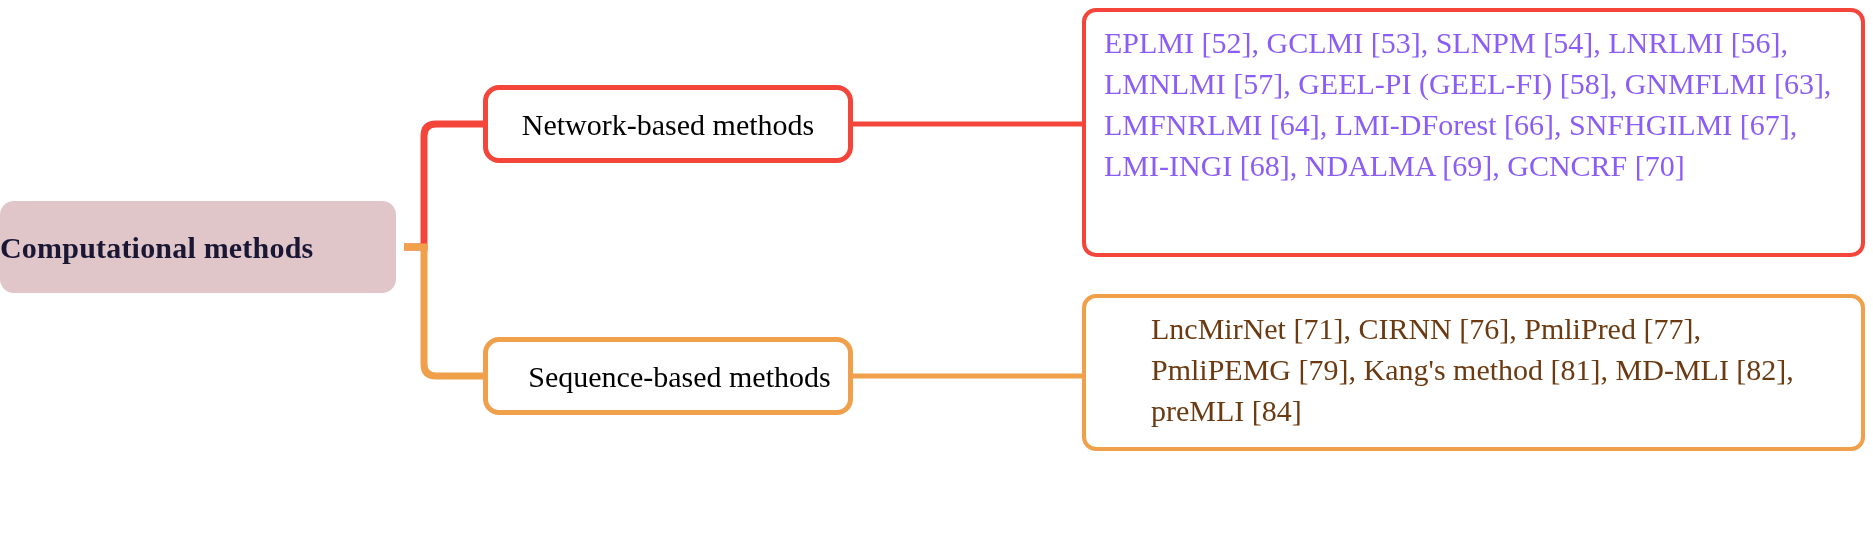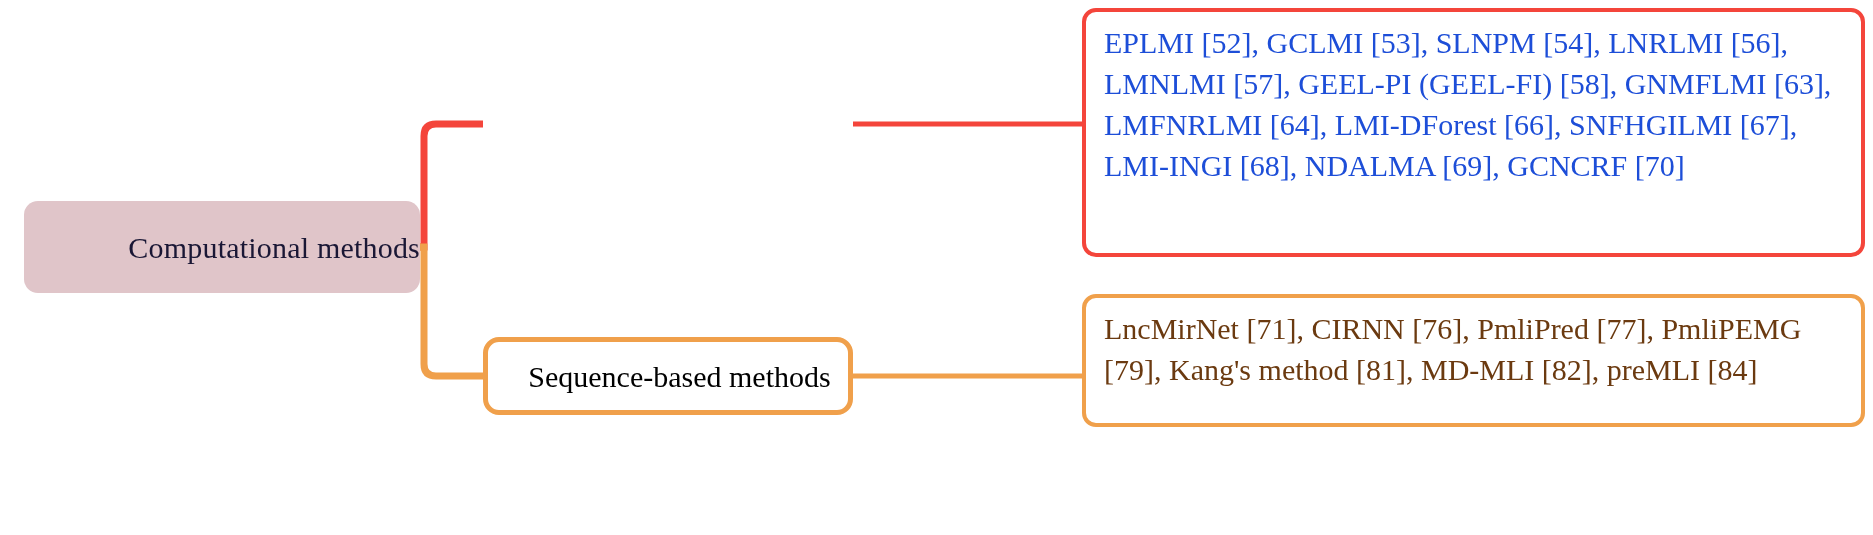--- a/index.html
+++ b/index.html
@@ -10,24 +10,25 @@
     overflow:hidden;
   }
   #canvas{position:relative;width:1873px;height:535px;}
 
   svg.links{position:absolute;left:0;top:0;width:1873px;height:535px;pointer-events:none;}
 
   .node{position:absolute;box-sizing:border-box;display:flex;align-items:center;}
 
   
   #root-node{
-    left:24px;top:201px;width:396px;height:92px;
+    left:0;top:201px;width:396px;height:92px;
     background:#e0c5c9;
     border-radius:14px;
-    justify-content:flex-end;
+    justify-content:flex-start;
+    font-weight:bold;
   }
   #root-node .lbl{
     color:#1a1735;
     font-size:30px;
     line-height:1.1;
     letter-spacing:0.2px;
     white-space:nowrap;
   }
 
   
@@ -62,24 +63,25 @@
     display:block;
     font-size:30px;
     line-height:1.37;
     text-align:left;
     padding:10px 16px 10px 18px;
   }
   #network-leaf{
     left:1082px;top:8px;width:783px;height:249px;
     border:4px solid #f4453b;
   }
-  #network-leaf .lbl{color:#1d4ed8;}
+  #network-leaf .lbl{color:#8b5cf6;}
   #sequence-leaf{
-    left:1082px;top:294px;width:783px;height:133px;
+    left:1082px;top:294px;width:783px;height:157px;
     border:4px solid #f0a04b;
+    padding-left:47px;
   }
   #sequence-leaf .lbl{color:#6b3a10;}
 </style>
 </head>
 <body>
 
 <div id="canvas">
 
   <svg class="links" viewBox="0 0 1873 535" xmlns="http://www.w3.org/2000/svg">
 
@@ -89,20 +91,23 @@
 
     <path d="M853 124 H1082" fill="none" stroke="#f4453b" stroke-width="5"></path>
 
     <path d="M853 376 H1082" fill="none" stroke="#f0a04b" stroke-width="5"></path>
   </svg>
 
   <div class="node" id="root-node">
     <span class="lbl">Computational methods</span>
   </div>
 
+  <div class="node branch-node" id="network-node">
+    <span class="lbl">Network-based methods</span>
+  </div>
 
   <div class="node leaf-node" id="network-leaf">
     <span class="lbl">EPLMI [52], GCLMI [53], SLNPM [54], LNRLMI [56], LMNLMI [57], GEEL-PI (GEEL-FI) [58], GNMFLMI [63], LMFNRLMI [64], LMI-DForest [66], SNFHGILMI [67], LMI-INGI [68], NDALMA [69], GCNCRF [70]</span>
   </div>
 
   <div class="node branch-node" id="sequence-node">
     <span class="lbl">Sequence-based methods</span>
   </div>
 
   <div class="node leaf-node" id="sequence-leaf">

